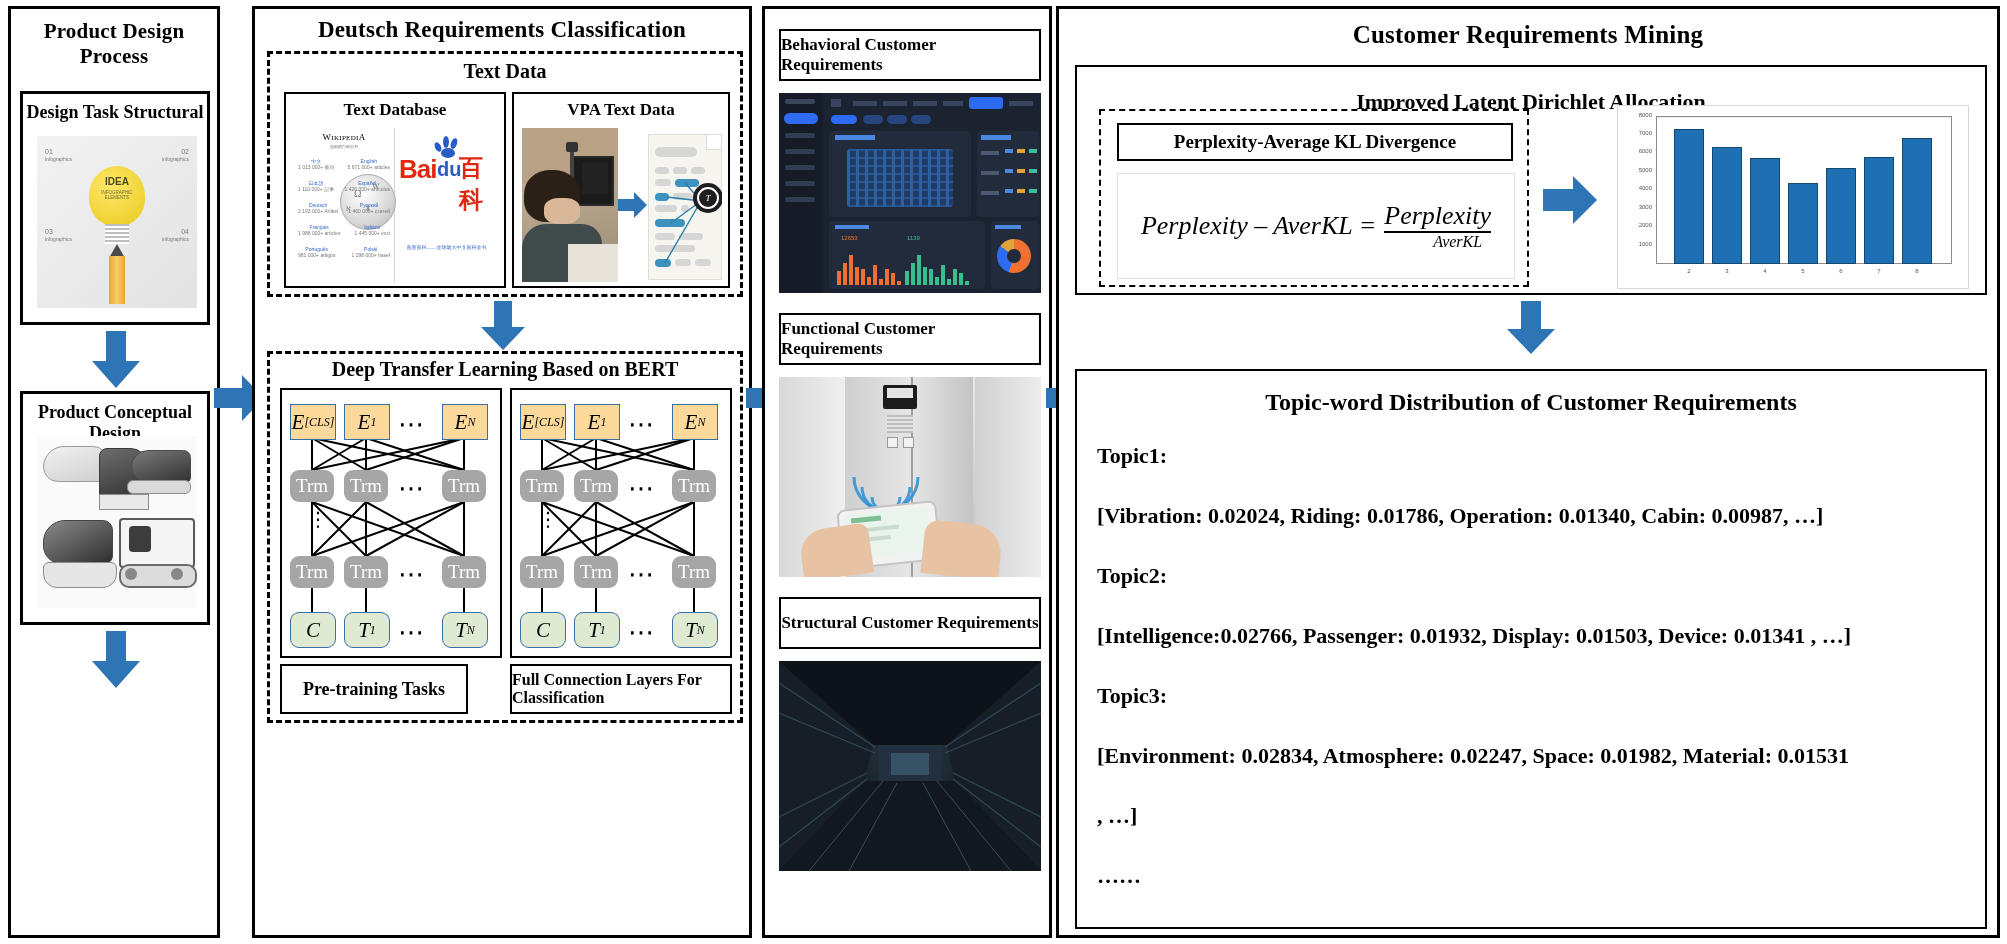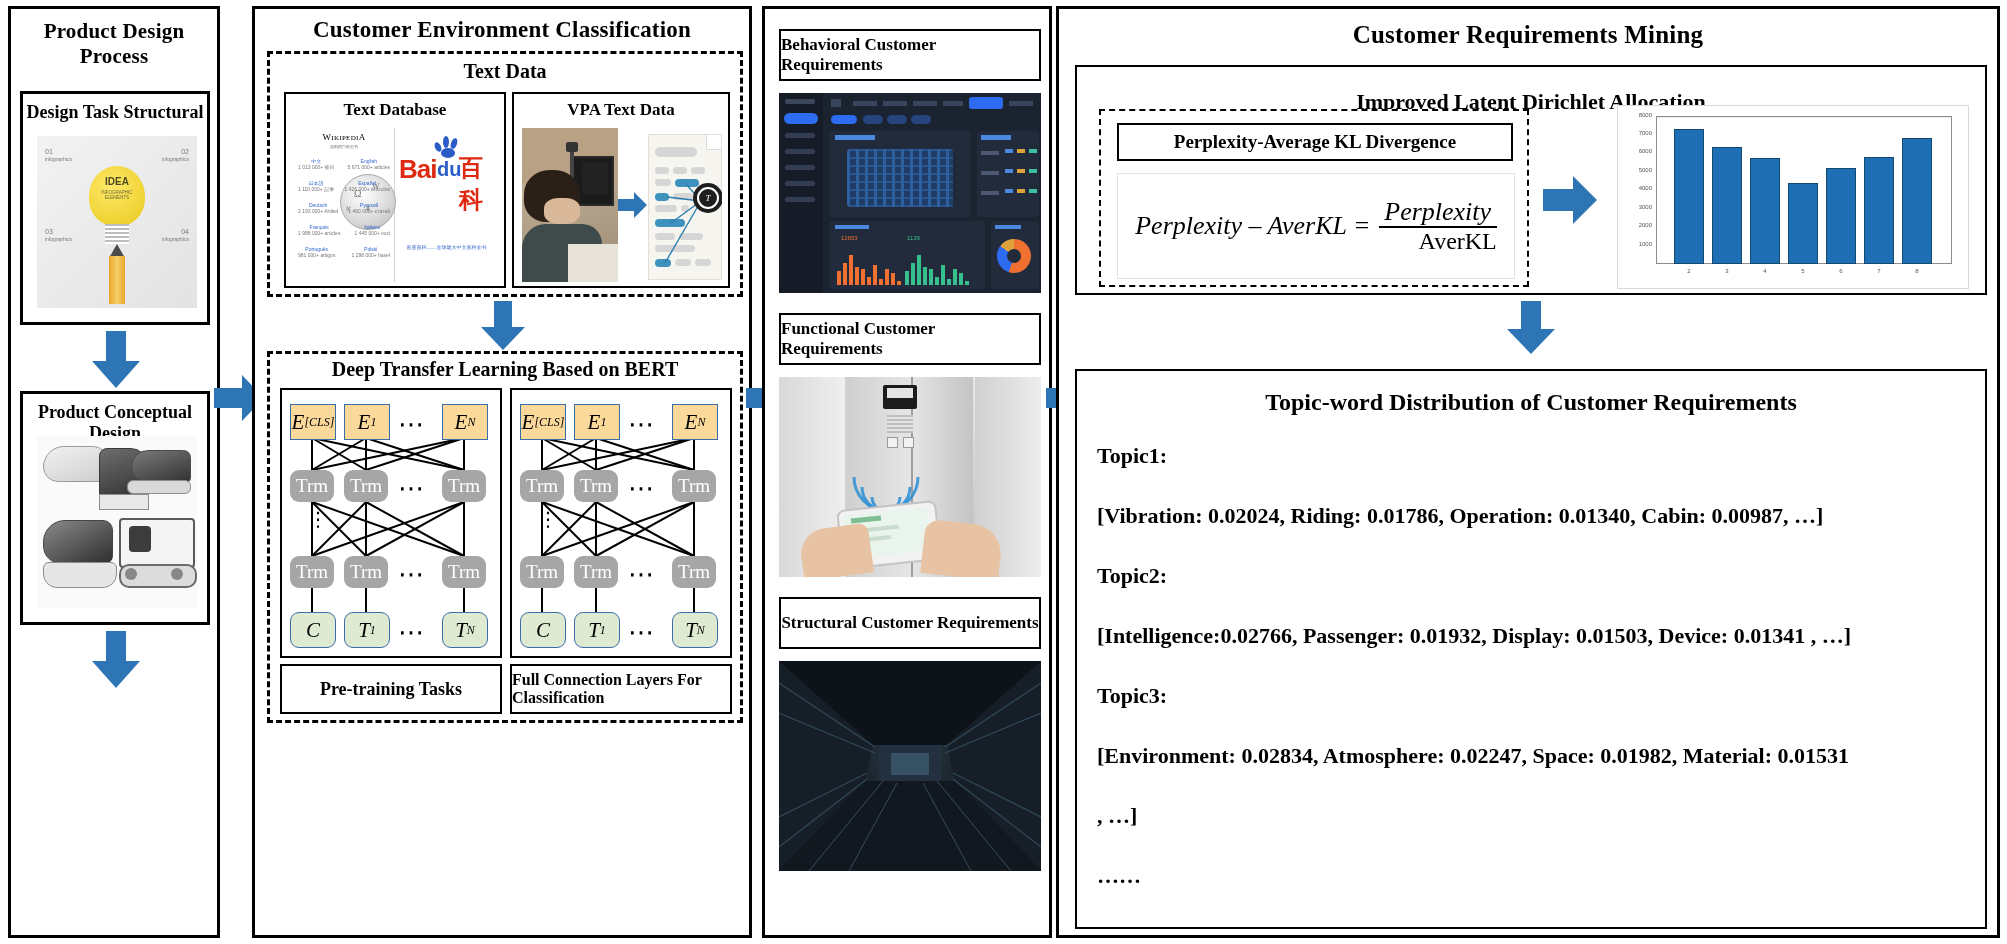--- a/index.html
+++ b/index.html
@@ -104,21 +104,21 @@
       <polygon points="18,0 38,0 38,30 52,30 28,57 4,30 18,30" fill="#2e75b6"></polygon>
     </svg>
 
   </div>
 
   <svg class="arrow-right" style="left:214px;top:372px;" width="52" height="52" viewBox="0 0 52 52">
     <polygon points="0,16 28,16 28,3 50,26 28,49 28,36 0,36" fill="#2e75b6"></polygon>
   </svg>
 
   <div class="panel" style="left:252px;top:6px;width:500px;height:932px;">
-    <div class="panel-title" style="position:absolute;left:0;top:8px;width:100%;font-size:23px;">Customer Environment Classification</div>
+    <div class="panel-title" style="position:absolute;left:0;top:8px;width:100%;font-size:23px;">Deutsch Requirements Classification</div>
 
     <div class="dashed" style="left:12px;top:42px;width:476px;height:246px;">
       <div class="caption" style="top:6px;font-size:20px;">Text Data</div>
 
       <div class="subpanel" style="left:14px;top:38px;width:222px;height:196px;border-width:2px;">
         <div class="caption" style="top:6px;font-size:17px;">Text Database</div>
         <div class="imgbox" style="left:8px;top:34px;width:204px;height:154px;background:#fff;">
 
           <div style="position:absolute;left:0;top:0;width:100px;height:154px;border-right:1px solid #d5d5d5;">
             <div style="position:absolute;left:0;top:4px;width:100%;text-align:center;font-family:'Liberation Serif',serif;font-size:9px;letter-spacing:.3px;">W<span style="font-size:7px;">IKIPEDI</span>A</div>
@@ -342,21 +342,21 @@
           <span>T</span>
             <span class="sub">1</span>
         </div>
         <div class="dots" style="left:116px;top:230px;">⋯</div>
         <div class="t-box" style="left:160px;top:222px;width:44px;height:34px;">
           <span>T</span>
             <span class="sub">N</span>
         </div>
       </div>
 
-      <div class="labelbox" style="left:10px;top:310px;width:222px;height:50px;font-size:18px;text-align:center;">Pre-training Tasks</div>
+      <div class="labelbox" style="left:10px;top:310px;width:188px;height:50px;font-size:18px;text-align:center;">Pre-training Tasks</div>
       <div class="labelbox" style="left:240px;top:310px;width:222px;height:50px;font-size:16px;">Full Connection Layers For Classification</div>
     </div>
   </div>
 
   <svg class="arrow-right" style="left:746px;top:372px;" width="52" height="52" viewBox="0 0 52 52">
     <polygon points="0,16 28,16 28,3 50,26 28,49 28,36 0,36" fill="#2e75b6"></polygon>
   </svg>
 
   <div class="panel" style="left:762px;top:6px;width:290px;height:932px;">
 
@@ -519,21 +519,21 @@
       <div class="caption" style="top:6px;font-size:22px;margin-top:16px;">Improved Latent Dirichlet Allocation</div>
 
       <div class="dashed" style="left:22px;top:42px;width:430px;height:178px;border-width:2px;">
         <div class="labelbox" style="left:16px;top:12px;width:396px;height:38px;font-size:19px;">Perplexity-Average KL Divergence</div>
         <div style="position:absolute;left:16px;top:62px;width:396px;height:104px;border:1px solid #e2e2e2;background:#fff;
                     display:flex;align-items:center;justify-content:center;gap:8px;">
           <span style="font-style:italic;font-size:26px;">Perplexity – AverKL =</span>
           <span style="display:inline-flex;flex-direction:column;align-items:center;">
             <span style="font-style:italic;font-size:26px;line-height:1.1;">Perplexity</span>
             <span style="display:block;width:100%;border-top:2px solid #000;"></span>
-            <span style="font-size:24px;line-height:1.1;margin-left:40px;">AverKL</span>
+            <span style="font-style:italic;font-size:16px;line-height:1.1;margin-left:40px;">AverKL</span>
           </span>
         </div>
       </div>
 
       <svg class="arrow-right" style="left:466px;top:106px;" width="56" height="54" viewBox="0 0 56 54">
         <polygon points="0,16 30,16 30,3 54,27 30,51 30,38 0,38" fill="#2e75b6"></polygon>
       </svg>
 
       <div class="chart-wrap" style="left:540px;top:38px;width:352px;height:184px;">
         <div class="chart-plot" style="left:38px;top:10px;width:296px;height:148px;">

